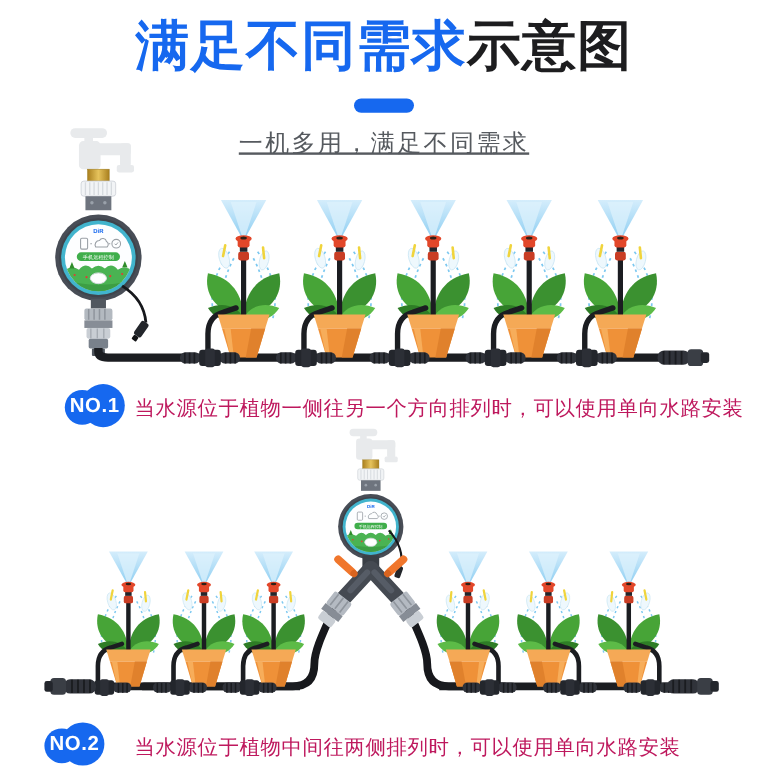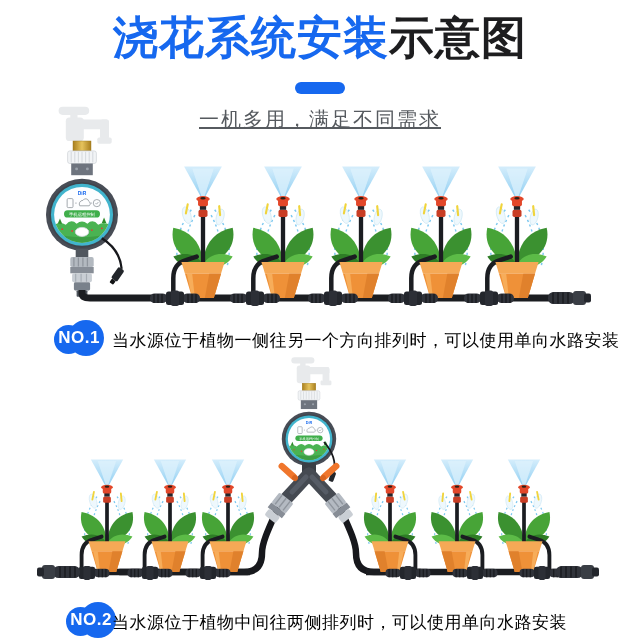--- a/index.html
+++ b/index.html
@@ -14,28 +14,28 @@
   .title-dash{top:82px;left:295px;width:50px;height:12px;border-radius:6px;background:#1668ef;}
   .subtitle{top:106px;left:0;width:640px;text-align:center;color:#565a5f;
             font-size:20px;letter-spacing:2px;text-decoration:underline;}
   
   .note-badge{width:50px;height:36px;}
   .note-badge .c1{position:absolute;left:0;top:5px;width:29px;height:29px;border-radius:50%;background:#1668ef;}
   .note-badge .c2{position:absolute;right:0;top:0;width:36px;height:36px;border-radius:50%;background:#1668ef;}
   .note-badge .txt{position:absolute;left:0;top:0;width:100%;height:100%;display:flex;
                    align-items:center;justify-content:center;color:#fff;font-size:17px;
                    font-weight:bold;z-index:2;letter-spacing:0.5px;}
-  .note-text{color:#000000;font-size:17px;letter-spacing:0.5px;white-space:nowrap;}
+  .note-text{color:#be185d;font-size:17px;letter-spacing:0.5px;white-space:nowrap;}
   svg{position:absolute;left:0;}
 </style>
 </head>
 <body>
 
 <div class="abs title-row">
-  <span class="title-blue">浇花系统安装</span><span class="title-black">示意图</span>
+  <span class="title-blue">满足不同需求</span><span class="title-black">示意图</span>
 </div>
 <div class="abs title-dash"></div>
 <div class="abs subtitle">一机多用，满足不同需求</div>
 
 <svg class="abs" style="top:96px" width="640" height="218" viewBox="0 0 640 218">
   <defs>
     <linearGradient id="sprayGrad" x1="0" y1="0" x2="0" y2="1">
       <stop offset="0" stop-color="#cdeafb"></stop>
         <stop offset="1" stop-color="#74c3ef"></stop>
     </linearGradient>
@@ -262,18 +262,18 @@
     </g>
     <g transform="translate(334,161) rotate(-38)">
       <rect x="-9" y="-4" width="18" height="13" rx="2" fill="#b4bac2"></rect>
       <path d="M-5,-3.5 V8 M0,-3.5 V8 M5,-3.5 V8" stroke="#8f959d" stroke-width="1.4"></path>
       <rect x="-9" y="9" width="18" height="6" fill="#878d96"></rect>
       <rect x="-7" y="15" width="14" height="8" rx="2" fill="#c9ced4"></rect>
     </g>
   </g>
 </svg>
 
-<div class="abs note-badge" style="top:602px;left:66px">
+<div class="abs note-badge" style="top:602px;left:37px">
   <span class="c1"></span>
     <span class="c2"></span>
   <span class="txt">NO.2</span>
 </div>
 <div class="abs note-text" style="top:611px;left:112px">当水源位于植物中间往两侧排列时，可以使用单向水路安装</div>
 
 </body></html>

